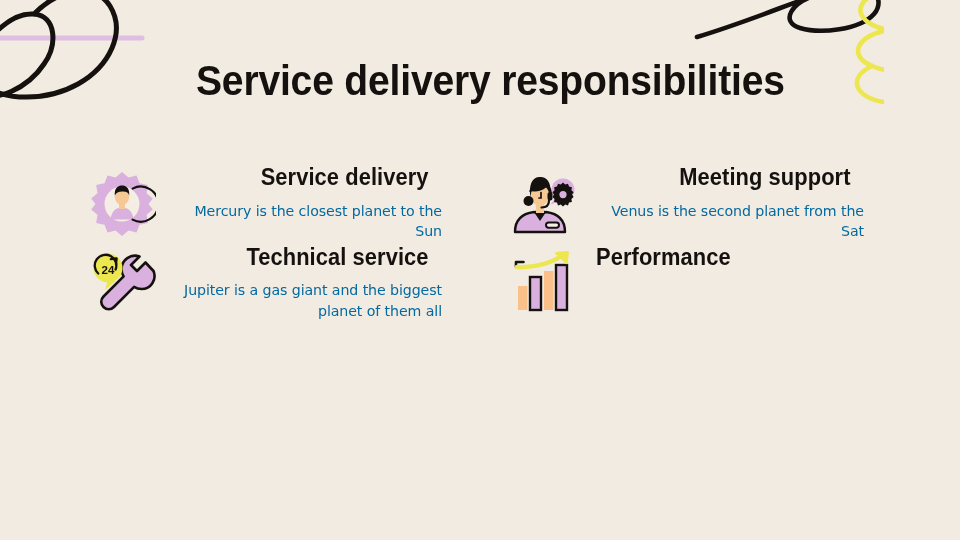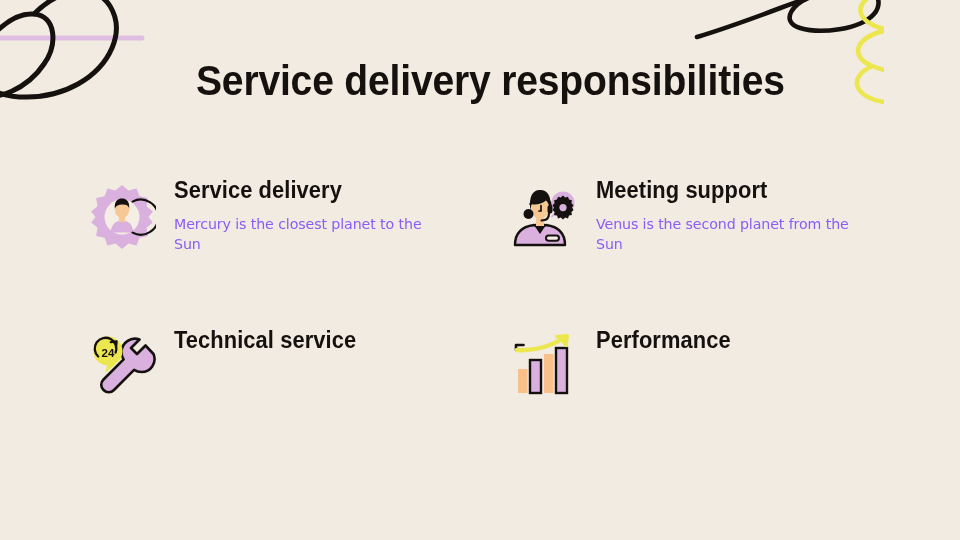--- a/index.html
+++ b/index.html
@@ -46,30 +46,31 @@
     line-height: 1.15;
     white-space: nowrap;
     transform: scaleX(0.93);
     transform-origin: left center;
   }
 
   
   .features {
     position: absolute;
     left: 0;
-    top: 175px;
-    width: 960px;
+    top: 162px;
+    width: 960px;
+    text-align: right;
   }
 
   .feature-row {
     display: flex;
     width: 960px;
   }
 
-  .feature-row.row-2 { margin-top: 70px; }
+  .feature-row.row-2 { }
 
   .feature {
     display: flex;
     align-items: flex-start;
     width: 408px;
   }
 
   .feature.col-1 { margin-left: 88px; }
   .feature.col-2 { margin-left: 14px; }
 
@@ -98,21 +99,21 @@
     margin-bottom: 9px;
     white-space: nowrap;
     transform: scaleX(0.95);
     transform-origin: left center;
   }
 
   .feature-body {
     font-family: "DejaVu Sans", sans-serif;
     font-size: 14.2px;
     font-weight: 400;
-    color: #8b5cf6;
+    color: #0369a1;
     line-height: 1.45;
     max-width: 268px;
     letter-spacing: -0.1px;
   }
 </style>
 </head>
 <body>
 
 <div class="slide">
 
@@ -215,21 +216,21 @@
 
             <path d="M20.5 21 A 10.5 12.5 0 0 1 41 24" fill="none" stroke="#14110f" stroke-width="2.4" stroke-linecap="round"></path>
             <rect x="37.5" y="22" width="5" height="8.5" rx="2.5" fill="#14110f"></rect>
             <path d="M39 30.5 C39 36 35 37.5 31.5 37.5" fill="none" stroke="#14110f" stroke-width="2.2" stroke-linecap="round"></path>
 
             <path d="M31 22.5 L31 28 L29 28" fill="none" stroke="#14110f" stroke-width="1.7" stroke-linecap="round"></path>
           </svg>
         </div>
         <div class="feature-text">
           <div class="feature-heading">Meeting support</div>
-          <div class="feature-body">Venus is the second planet from the Sun</div>
+          <div class="feature-body">Venus is the second planet from the Sat</div>
         </div>
       </div>
     </div>
 
     <div class="feature-row row-2">
 
       <div class="feature col-1">
         <div class="feature-icon">
           <svg viewBox="0 0 68 68" xmlns="http://www.w3.org/2000/svg">
 
@@ -242,20 +243,21 @@
             <path d="M20 30 L17 40 L28 31 Z" fill="#ece64f"></path>
 
             <path d="M 10.2 23.5 A 10.8 10.8 0 1 1 27.6 19.5" fill="none" stroke="#14110f" stroke-width="2.3" stroke-linecap="round"></path>
             <path d="M 22.8 9.2 L 28.6 8.4 L 28 14.4" fill="none" stroke="#14110f" stroke-width="2.3" stroke-linecap="round" stroke-linejoin="round"></path>
 
             <text x="20" y="23.5" font-family="'Liberation Sans', sans-serif" font-size="11.5" font-weight="bold" fill="#14110f" text-anchor="middle">24</text>
           </svg>
         </div>
         <div class="feature-text">
           <div class="feature-heading">Technical service</div>
+          <div class="feature-body">Jupiter is a gas giant and the biggest planet of them all</div>
         </div>
       </div>
 
       <div class="feature col-2">
         <div class="feature-icon">
           <svg viewBox="0 0 68 68" xmlns="http://www.w3.org/2000/svg">
 
             <rect x="8" y="36" width="9.5" height="24" fill="#f9c08a"></rect>
             <rect x="20" y="27" width="11" height="33" fill="#d9b0de" stroke="#14110f" stroke-width="2.4"></rect>
             <rect x="34" y="21" width="9.5" height="39" fill="#f9c08a"></rect>

